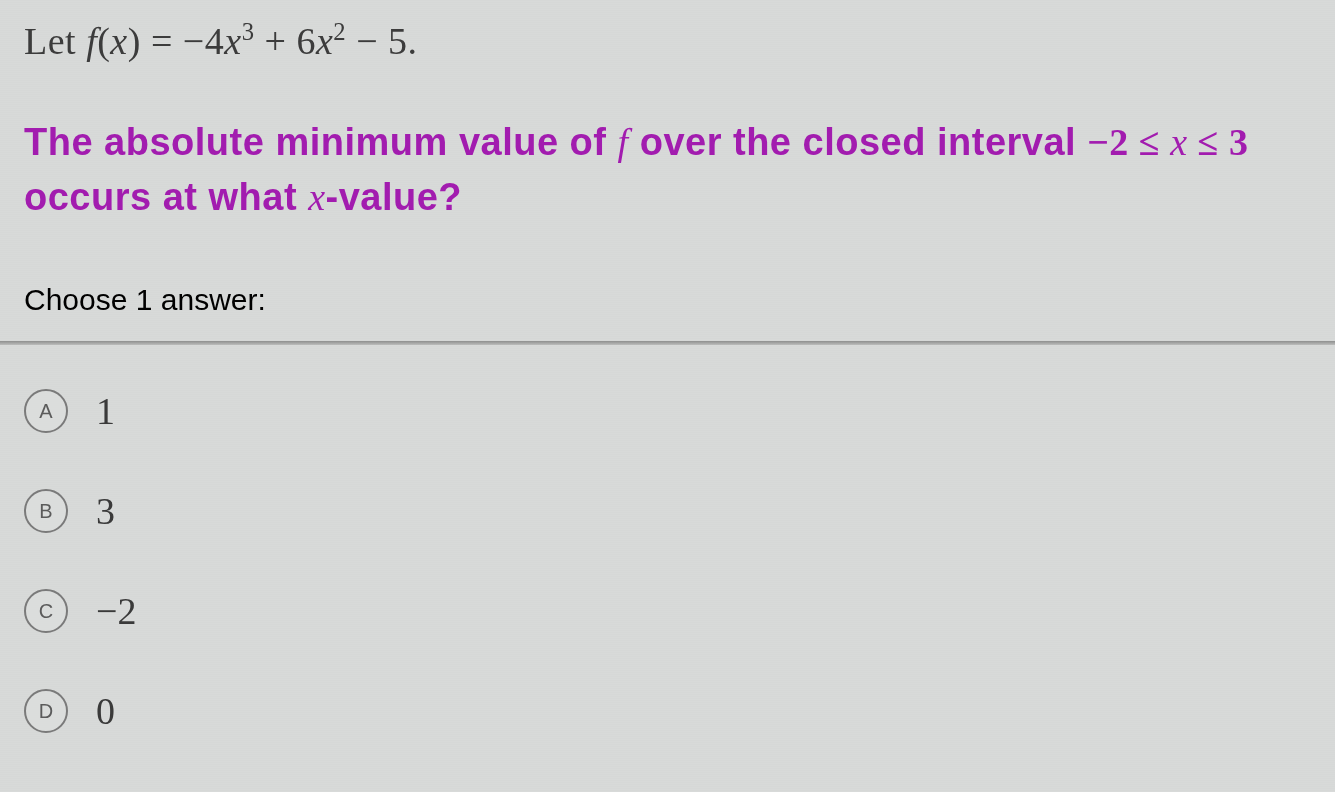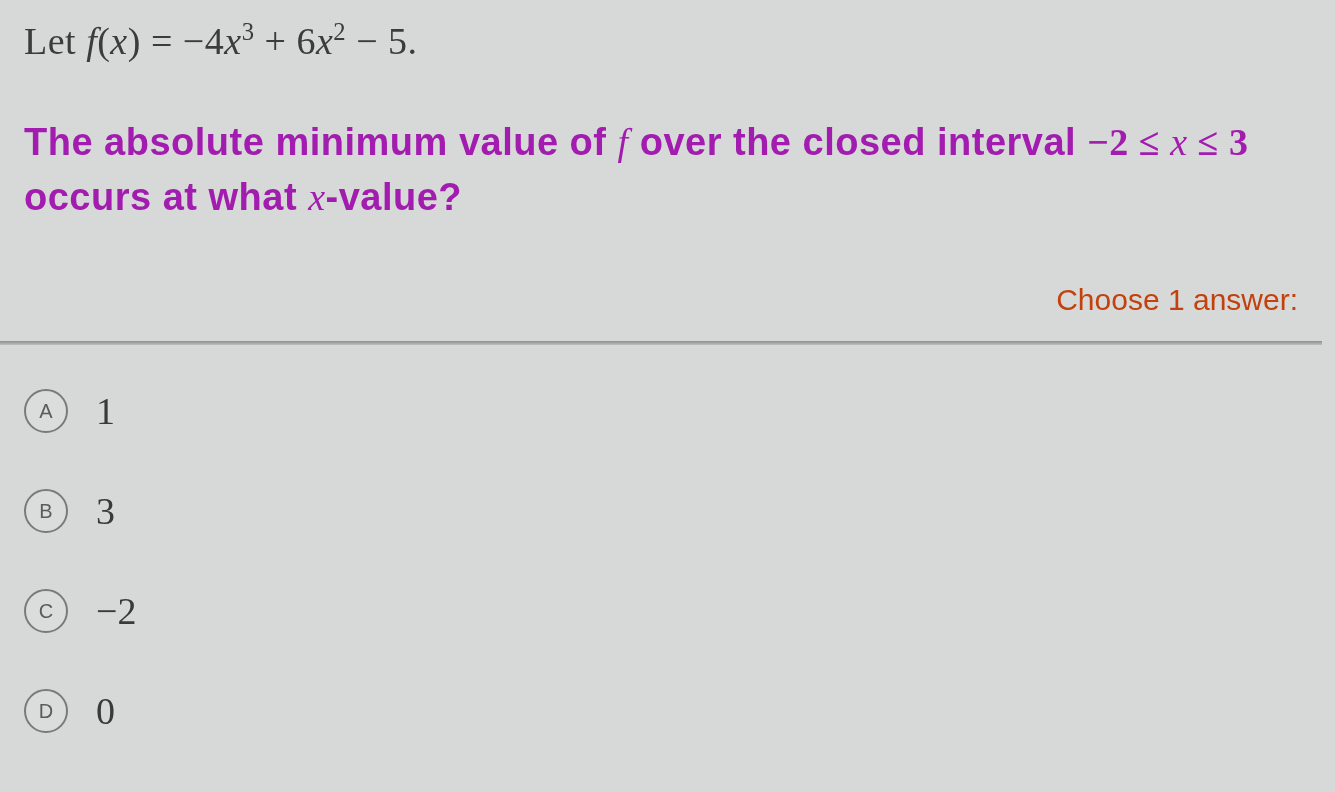--- a/index.html
+++ b/index.html
@@ -9,21 +9,21 @@
     height: 792px;
     background: #d9dbda;
     font-family: "Helvetica Neue", Arial, sans-serif;
     color: #3a3a3a;
     overflow: hidden;
   }
   body {
     background: repeating-linear-gradient(0deg, #d8dad9 0px, #d8dad9 1px, #d6d8d7 1px, #d6d8d7 2px);
   }
   .page {
-    padding: 10px 37px 0 24px;
+    padding: 10px 24px 0 24px;
   }
   .math-line, .question-line {
     font-size: 38px;
     line-height: 1.45;
     color: #3c3c3c;
     letter-spacing: 0.5px;
   }
   .math-line {
     margin-bottom: 46px;
     margin-top: 4px;
@@ -33,23 +33,22 @@
     font-family: "Helvetica Neue", Arial, sans-serif;
     font-weight: 600;
     color: #a21caf;
     margin-bottom: 58px;
   }
   .math-ital { font-style: italic; font-family: "Times New Roman", Georgia, serif; font-weight: 500;}
   .math { font-family: "Times New Roman", Georgia, serif; font-style: normal; }
   sup { font-size: 0.65em; vertical-align: super; line-height: 0; }
   .prompt {
     font-size: 30px;
-    color: #c2410c;
+    color: #000000;
     margin-bottom: 24px;
-    text-align: right;
   }
   .divider {
     height: 4px;
     background: linear-gradient(180deg, #8e8f8e 0%, #bcbdbc 100%);
     margin: 0 -24px 10px -24px;
   }
   .answers {
     padding-top: 6px;
   }
   .answer-row {

